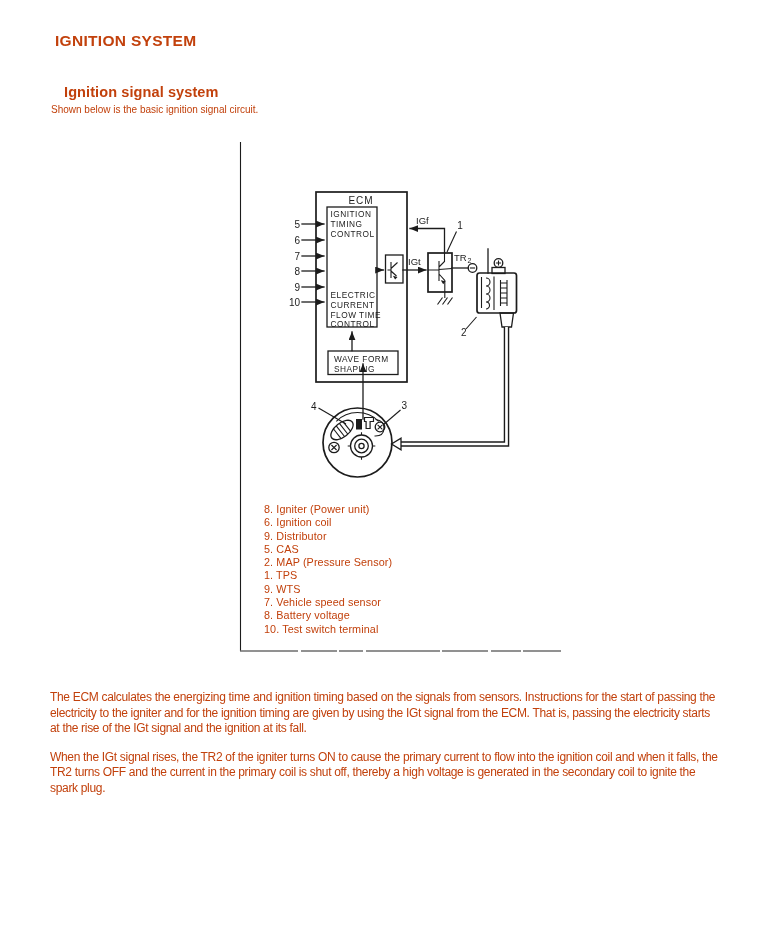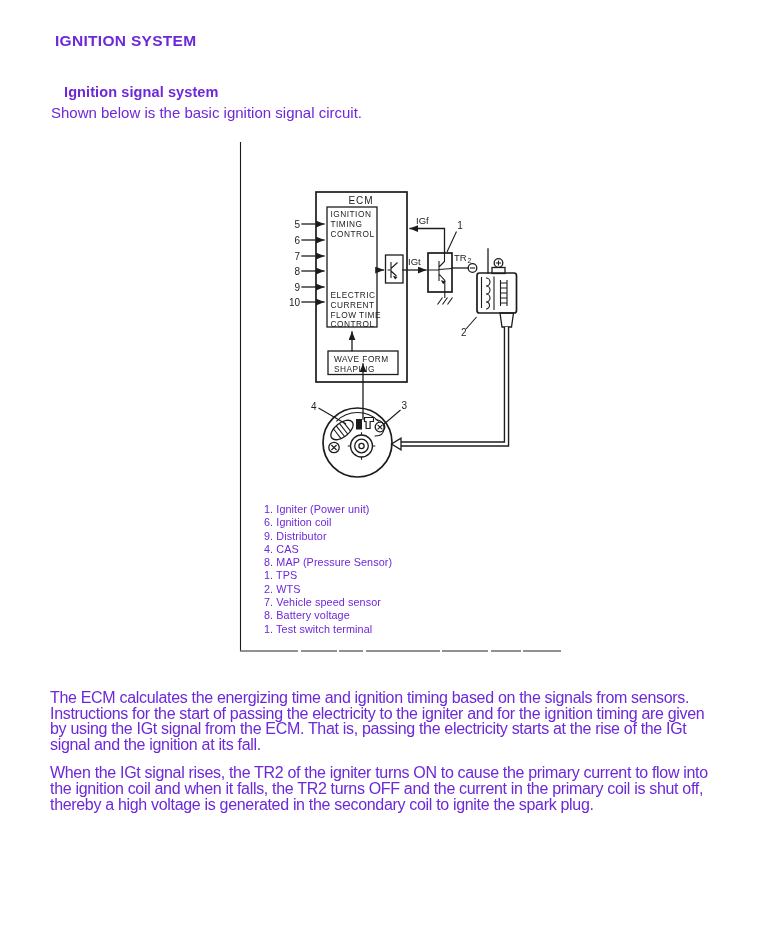--- a/index.html
+++ b/index.html
@@ -1,29 +1,29 @@
 <!DOCTYPE html>
 <html><head>
 <meta charset="utf-8">
 <style>
   html,body { margin:0; padding:0; background:#ffffff; }
   .page {
     position:relative; width:763px; height:930px; background:#ffffff;
-    font-family:"Liberation Sans", sans-serif; color:#6d28d9; overflow:hidden;
+    font-family:"Liberation Sans", sans-serif; color:#c2410c; overflow:hidden;
   }
   .page-title {
     position:absolute; left:55px; top:32px; margin:0;
     font-size:15.5px; font-weight:bold; letter-spacing:0.3px;
   }
   .section-subtitle {
     position:absolute; left:56px; top:76px; margin:8px;
     font-size:14.5px; font-weight:bold; letter-spacing:0.1px;
   }
   .intro {
-    position:absolute; left:51px; top:104px; margin:0; font-size:15px;
+    position:absolute; left:51px; top:104px; margin:0; font-size:10px;
   }
   .figure-svg { position:absolute; left:228px; top:130px; }
   .ln   { stroke:#1c1c1c; stroke-width:1.3; fill:none; stroke-linecap:square; }
   .lt   { stroke:#1c1c1c; stroke-width:1.1; fill:none; }
   .bx   { stroke:#1c1c1c; stroke-width:1.3; fill:none; }
   .bx2  { stroke:#1c1c1c; stroke-width:1.7; fill:none; }
   .ink  { fill:#1c1c1c; stroke:none; }
   .wire-outer { stroke:#1c1c1c; stroke-width:5.5; fill:none; stroke-linejoin:miter; }
   .wire-inner { stroke:#ffffff; stroke-width:2.7; fill:none; stroke-linejoin:miter; }
   .figure-svg text { fill:#1c1c1c; font-family:"Liberation Sans", sans-serif; }
@@ -31,21 +31,21 @@
   .t9  { font-size:9.5px; }
   .t10 { font-size:10px; }
   .mid { text-anchor:middle; }
   .end { text-anchor:end; }
   .legend {
     position:absolute; left:264px; top:503px;
     font-size:10.8px; line-height:13.3px; letter-spacing:0.1px;
   }
   .bodytext {
     position:absolute; left:50px; top:690px; width:672px;
-    font-size:16px; line-height:15.6px; letter-spacing:-0.32px;
+    font-size:12px; line-height:15.6px; letter-spacing:-0.32px;
   }
   .bodytext p { margin:0 0 13px 0; }
   .fade { stroke:#6e6e6e; stroke-width:1.3; fill:none; }
 </style>
 </head>
 <body>
 
 <div class="page">
 
   <h1 class="page-title">IGNITION SYSTEM</h1>
@@ -186,30 +186,30 @@
       </g>
     </g>
     <path class="ln" d="M363,419 V364" marker-end="url(#arr)"></path>
     <text class="t10" x="311" y="409.5">4</text>
     <path class="lt" d="M318.5,408 L346,424"></path>
     <text class="t10" x="401.5" y="408.5">3</text>
     <path class="lt" d="M400.5,410 L383,425"></path>
   </svg>
 
   <div class="legend">
-    <div>1. Igniter (Power unit)</div>
+    <div>8. Igniter (Power unit)</div>
     <div>6. Ignition coil</div>
     <div>9. Distributor</div>
-    <div>4. CAS</div>
-    <div>8. MAP (Pressure Sensor)</div>
+    <div>5. CAS</div>
+    <div>2. MAP (Pressure Sensor)</div>
     <div>1. TPS</div>
-    <div>2. WTS</div>
+    <div>9. WTS</div>
     <div>7. Vehicle speed sensor</div>
     <div>8. Battery voltage</div>
-    <div>1. Test switch terminal</div>
+    <div>10. Test switch terminal</div>
   </div>
 
   <div class="bodytext">
     <p>The ECM calculates the energizing time and ignition timing based on the signals from sensors. Instructions for the start of passing the electricity to the igniter and for the ignition timing are given by using the IGt signal from the ECM. That is, passing the electricity starts at the rise of the IGt signal and the ignition at its fall.</p>
     <p>When the IGt signal rises, the TR2 of the igniter turns ON to cause the primary current to flow into the ignition coil and when it falls, the TR2 turns OFF and the current in the primary coil is shut off, thereby a high voltage is generated in the secondary coil to ignite the spark plug.</p>
   </div>
 
 </div>
 
 </body></html>

